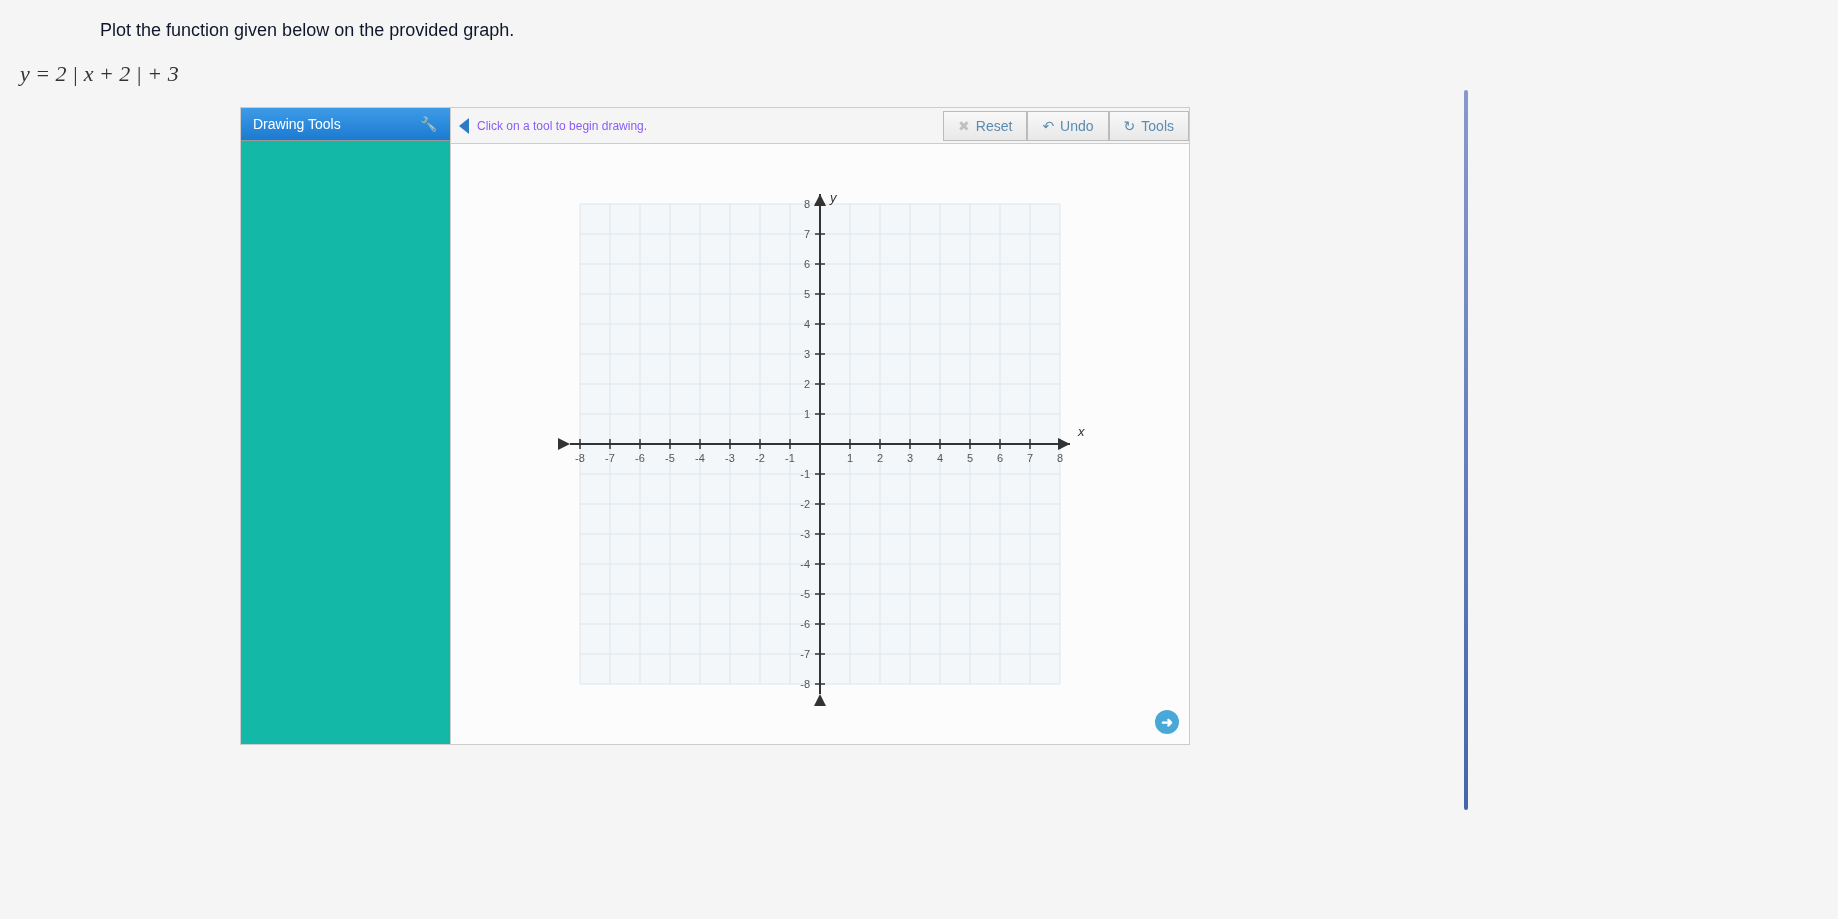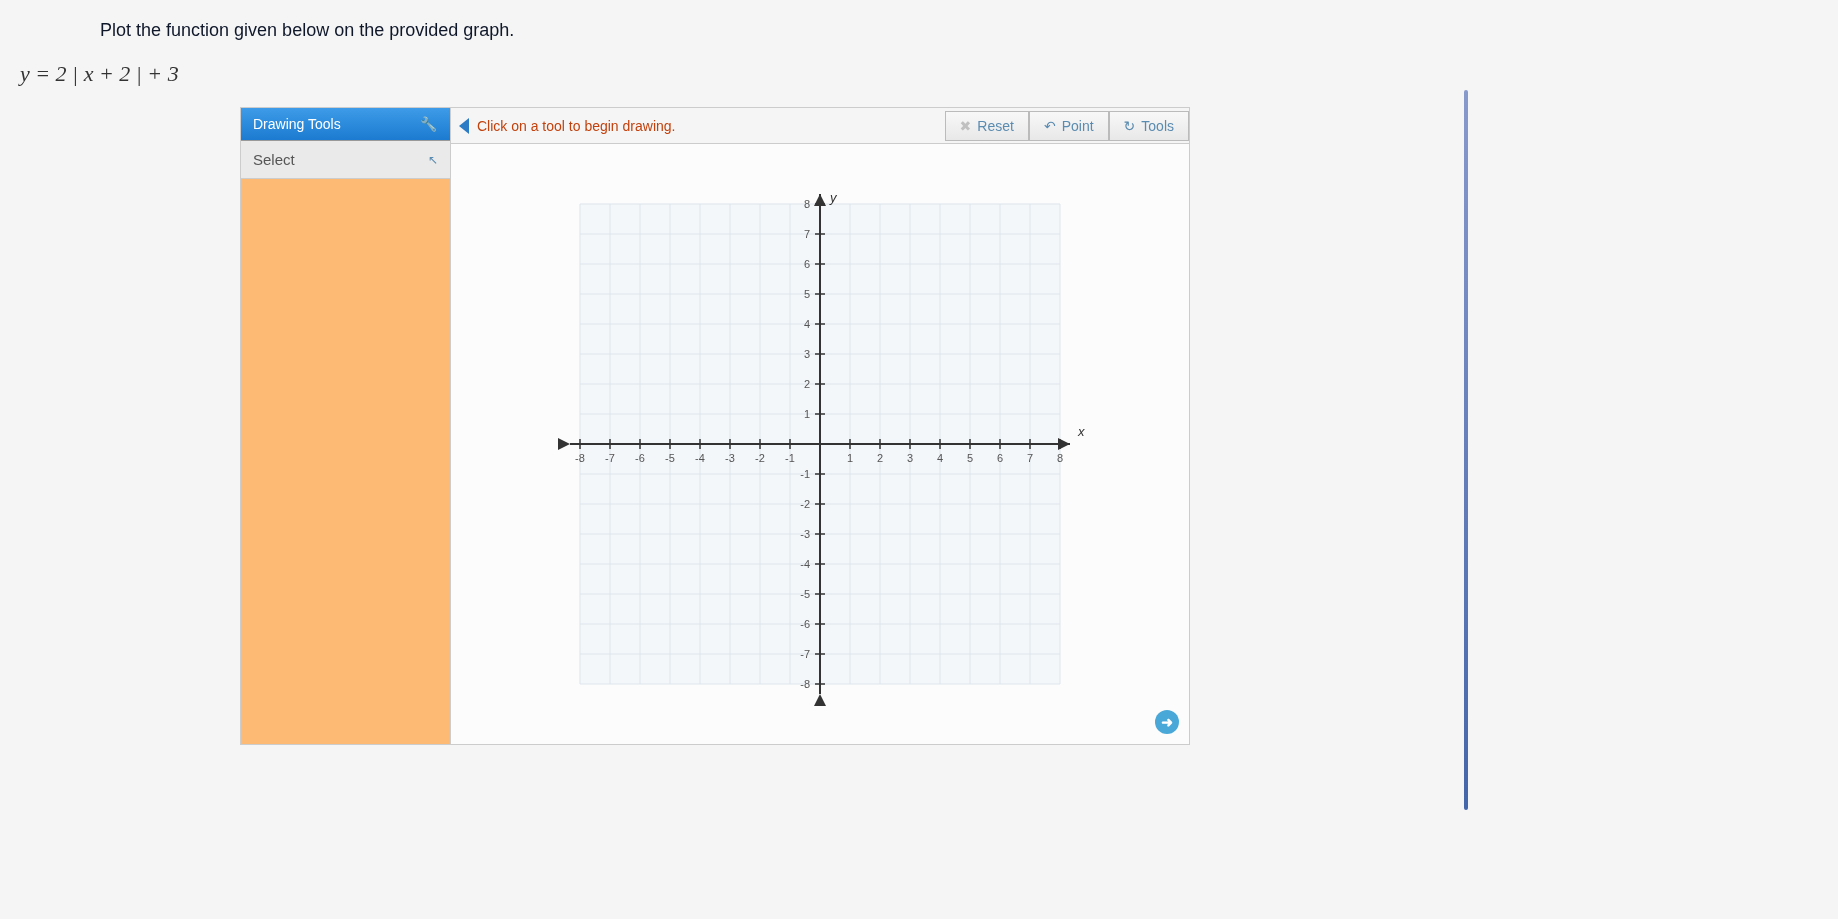--- a/index.html
+++ b/index.html
@@ -28,21 +28,21 @@
     .workspace {
       display: flex;
       margin-left: 220px;
       width: 950px;
       background: #fcfcfc;
       border: 1px solid #ccc;
       position: relative;
     }
     .sidebar {
       width: 210px;
-      background: #fdba74;
+      background: #14b8a6;
       border-right: 1px solid #ccc;
     }
     .sidebar-header {
       background: linear-gradient(to bottom, #3d9be8, #1c7bd0);
       color: white;
       padding: 8px 12px;
       font-size: 14px;
       display: flex;
       justify-content: space-between;
       align-items: center;
@@ -78,22 +78,22 @@
       background: #f5f5f5;
     }
     .arrow-left {
       width: 0; height: 0;
       border-top: 8px solid transparent;
       border-bottom: 8px solid transparent;
       border-right: 10px solid #2b7cc4;
       margin: 0 8px;
     }
     .hint {
-      color: #c2410c;
-      font-size: 14px;
+      color: #8b5cf6;
+      font-size: 12px;
       flex: 1;
     }
     .toolbar-buttons {
       display: flex;
       gap: 0;
     }
     .tb-btn {
       padding: 6px 14px;
       font-size: 14px;
       color: #5a8bb0;
@@ -143,39 +143,35 @@
 <body>
 
 <div class="question">Plot the function given below on the provided graph.</div>
 <div class="equation">y = 2 | x + 2 | + 3</div>
 
 <div class="workspace">
   <div class="sidebar">
     <div class="sidebar-header">
       <span>Drawing Tools</span>
       <span class="wrench">🔧</span>
-    </div>
-    <div class="tool-item">
-      <span>Select</span>
-      <span class="tool-icon">↖</span>
     </div>
   </div>
 
   <div class="main-area">
     <div class="toolbar">
       <div class="arrow-left"></div>
       <div class="hint">Click on a tool to begin drawing.</div>
       <div class="toolbar-buttons">
         <div class="tb-btn">
           <span class="delete-icon">✖</span>
           <span>Reset</span>
         </div>
         <div class="tb-btn">
           <span class="undo-icon">↶</span>
-          <span>Point</span>
+          <span>Undo</span>
         </div>
         <div class="tb-btn">
           <span class="reset-icon">↻</span>
           <span>Tools</span>
         </div>
       </div>
     </div>
 
     <div class="graph-container">
       <svg id="graph-svg" width="560" height="560">

